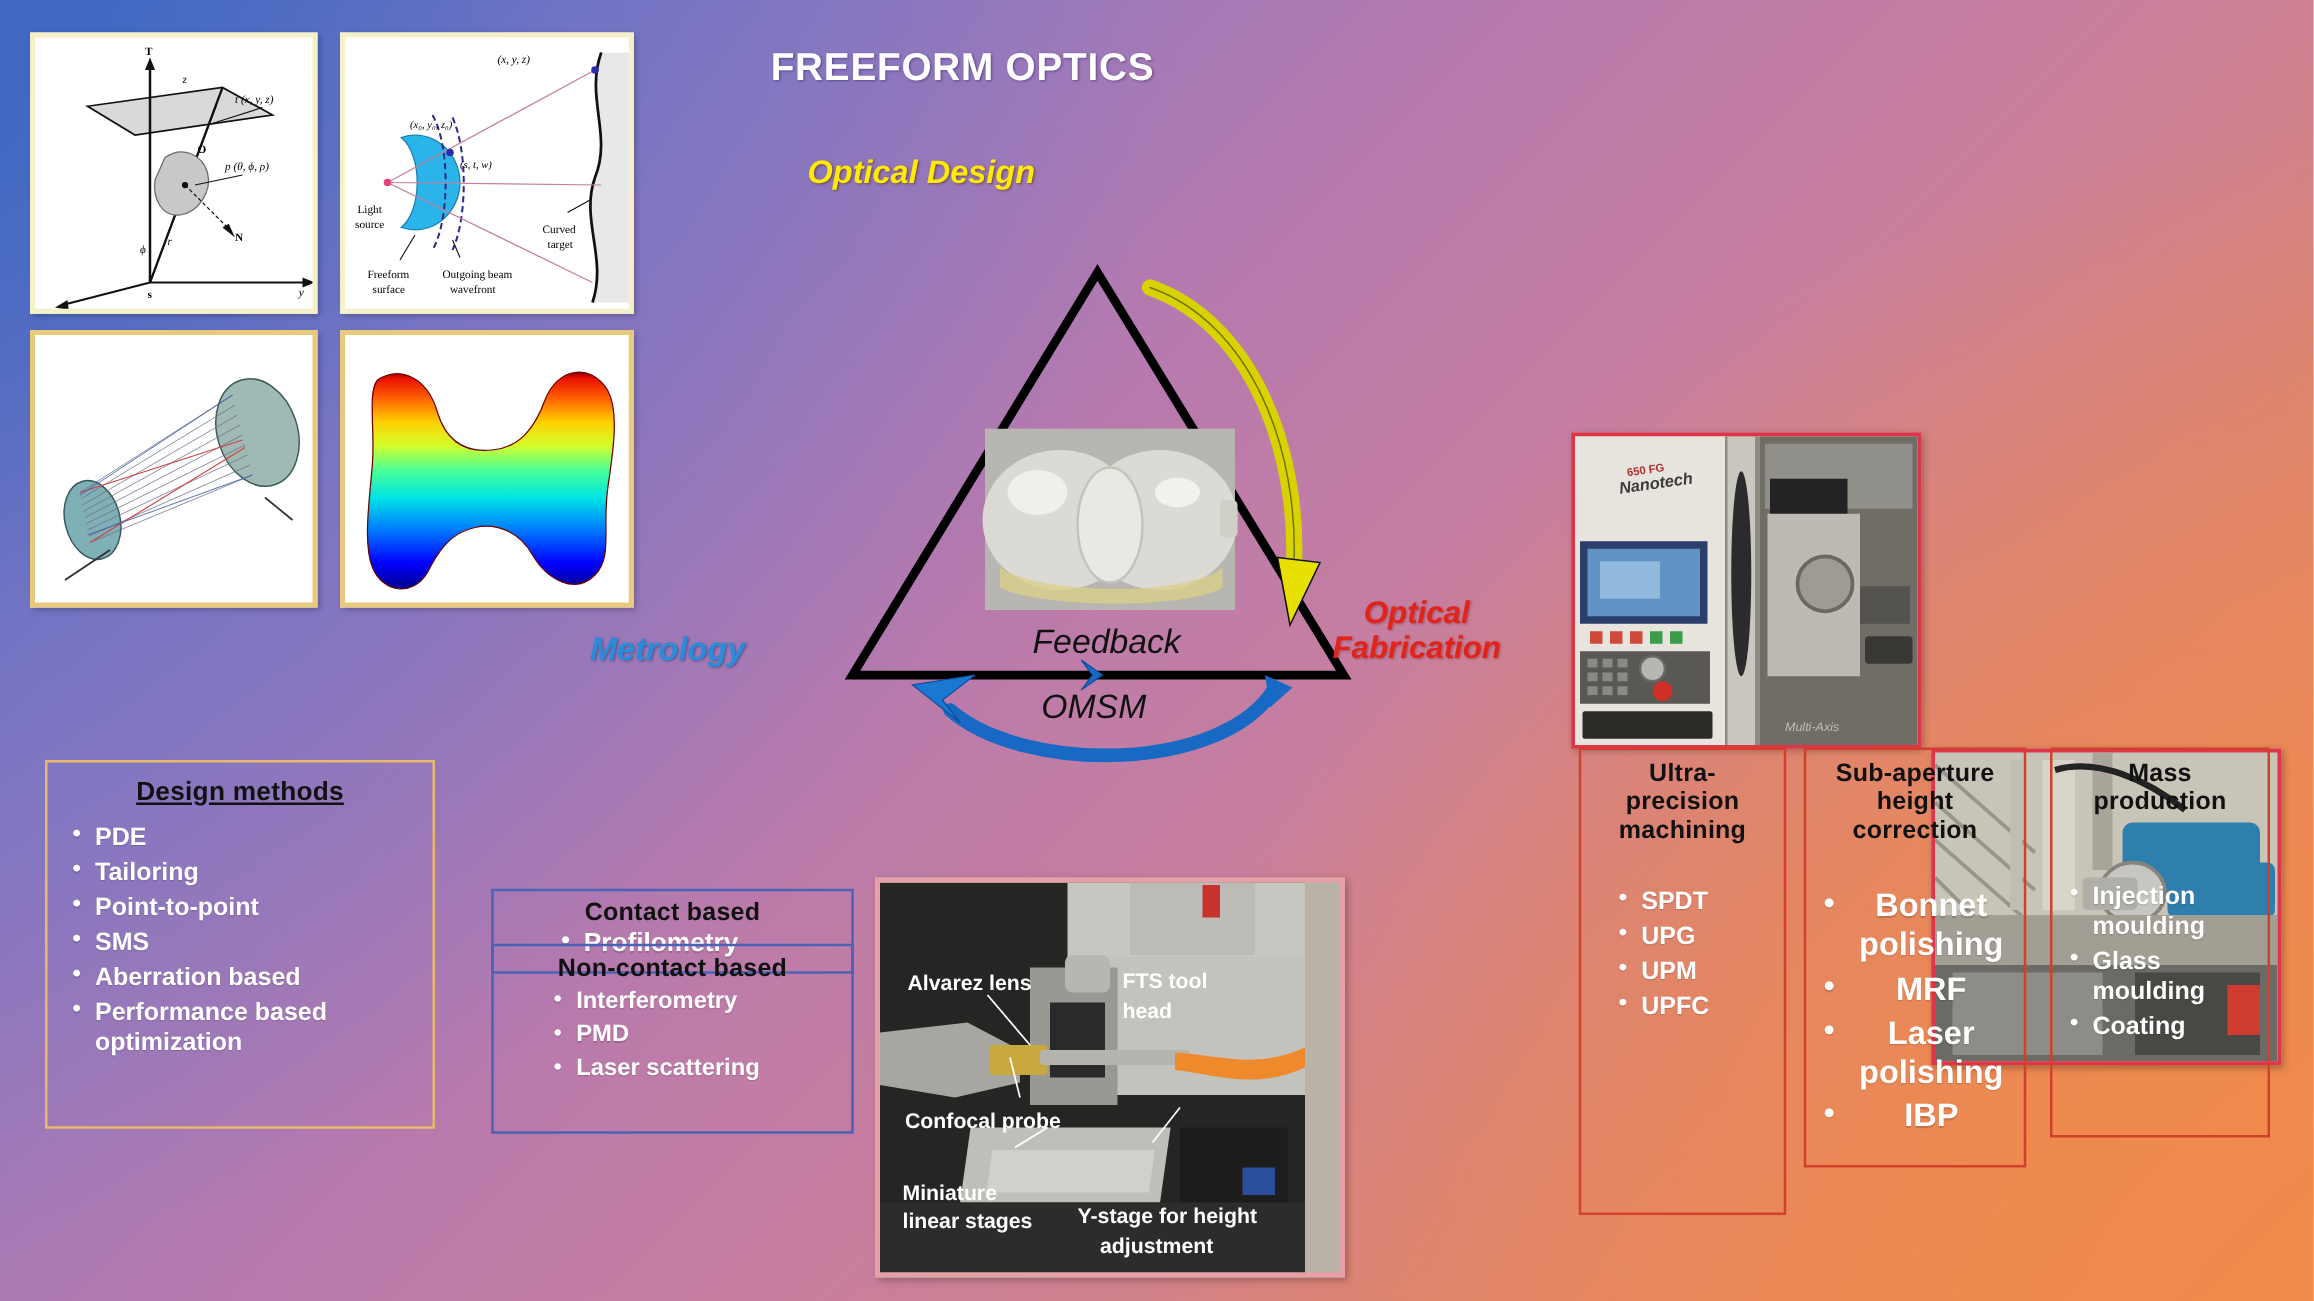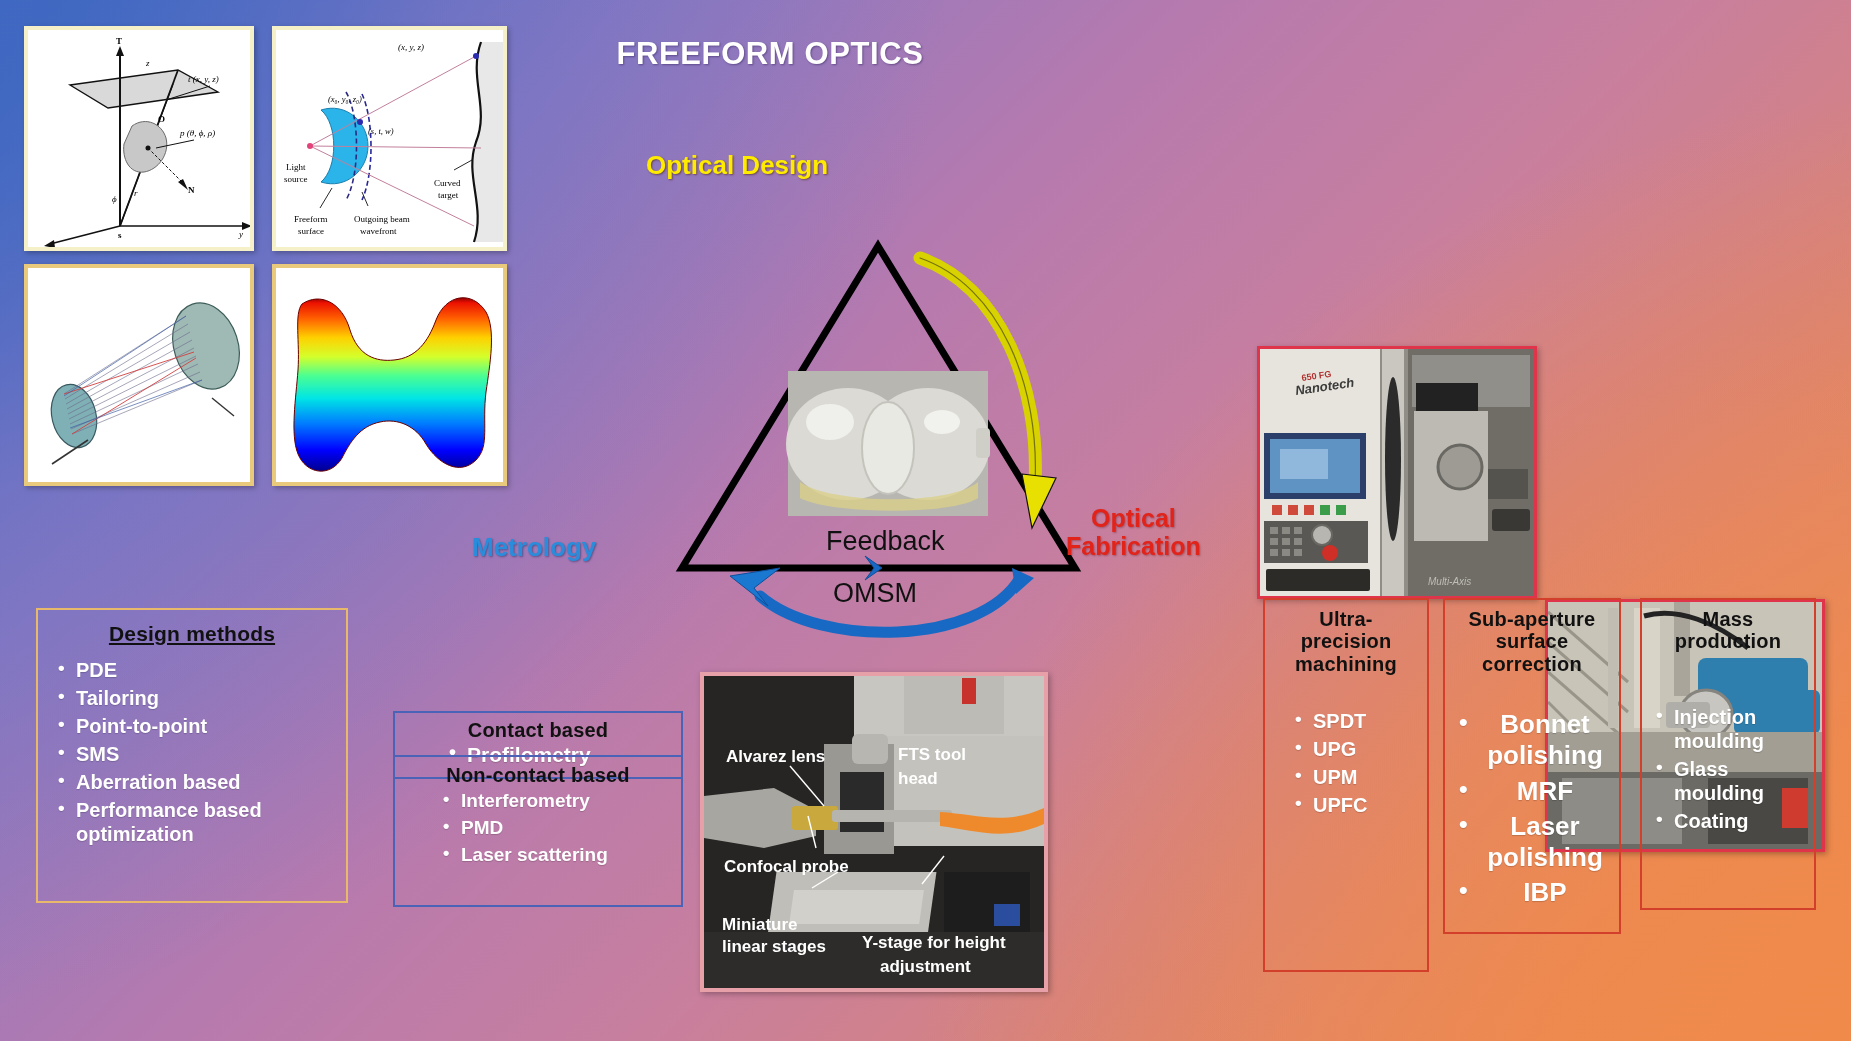--- a/index.html
+++ b/index.html
@@ -197,21 +197,21 @@
 
   <div class="panel tbox box-blue" style="left:393px;top:755px;width:290px;height:152px;padding:7px 10px;">
     <div class="ttl" style="font-size:20px;">Non-contact based</div>
     <ul style="font-size:19px;margin-left:30px;">
       <li>Interferometry</li>
       <li>PMD</li>
       <li>Laser scattering</li>
     </ul>
   </div>
 
-  <div class="panel" style="left:620px;top:216px;width:590px;height:450px;">
+  <div class="panel" style="left:620px;top:188px;width:590px;height:450px;font-style:italic;">
     <svg viewBox="0 0 590 450" width="590" height="450">
       <polygon points="258,30 455,352 62,352" fill="none" stroke="#000" stroke-width="7" stroke-linejoin="miter"></polygon>
 
       <path d="M300,42 C380,70 420,170 415,268" stroke="#d8d200" stroke-width="13" fill="none" stroke-linecap="round"></path>
       <path d="M300,42 C380,70 420,170 415,268" stroke="#111" stroke-width="1.2" fill="none" opacity=".5" stroke-linecap="round"></path>
       <polygon points="402,258 436,262 412,312" fill="#e8e000" stroke="#111" stroke-width="1.2"></polygon>
 
       <polygon points="245,340 262,352 245,364 254,352" fill="#1769c4" stroke="#0d4f9c" stroke-width="1"></polygon>
 
       <path d="M400,362 C360,430 200,432 140,380" stroke="#1769c4" stroke-width="11" fill="none" stroke-linecap="round"></path>
@@ -232,21 +232,21 @@
     <div class="tri-label" style="left:26px;top:-66px;font-size:26px;color:#ffeb00;text-shadow:1px 1px 2px rgba(80,40,10,.6);">Optical Design</div>
     <div class="tri-label" style="left:-148px;top:316px;font-size:26px;color:#2a8ddb;text-shadow:1px 1px 2px rgba(10,30,80,.45);">Metrology</div>
     <div class="tri-label" style="left:446px;top:288px;font-size:25px;color:#e2231a;text-align:center;line-height:1.12;text-shadow:1px 1px 2px rgba(90,10,10,.35);">
       <div>Optical</div>
       <div>Fabrication</div>
     </div>
     <div class="blkcap" style="left:206px;top:310px;font-size:27px;color:#111;">Feedback</div>
     <div class="blkcap" style="left:213px;top:362px;font-size:27px;color:#111;">OMSM</div>
   </div>
 
-  <div class="panel photo" style="left:700px;top:672px;width:348px;height:320px;border-color:#e8a0a8;border-width:4px;">
+  <div class="panel photo" style="left:700px;top:702px;width:376px;height:320px;border-color:#e8a0a8;border-width:4px;">
     <svg viewBox="0 0 340 312" width="340" height="312">
       <rect x="0" y="0" width="340" height="312" fill="#262524"></rect>
       <rect x="150" y="0" width="190" height="170" fill="#c8c6c0"></rect>
       <rect x="200" y="0" width="100" height="58" fill="#bdbbb5"></rect>
       <rect x="258" y="2" width="14" height="26" fill="#c8322c"></rect>
       <rect x="150" y="60" width="190" height="110" fill="#c4c2bc"></rect>
       <rect x="120" y="68" width="70" height="110" fill="#9a9892"></rect>
       <rect x="136" y="96" width="44" height="60" fill="#2a2a2a"></rect>
       <rect x="148" y="58" width="36" height="30" rx="6" fill="#b8b6b0"></rect>
       <path d="M0,120 L70,112 L112,134 L112,160 L60,172 L0,162 Z" fill="#a8a6a0"></path>
@@ -355,21 +355,21 @@
     <div class="ttl" style="font-size:20px;">Ultra-precision machining</div>
     <ul style="font-size:20px;margin-top:34px;">
       <li>SPDT</li>
       <li>UPG</li>
       <li>UPM</li>
       <li>UPFC</li>
     </ul>
   </div>
 
   <div class="panel tbox box-red" style="left:1443px;top:598px;width:178px;height:336px;padding:8px 6px;">
-    <div class="ttl" style="font-size:20px;">Sub-aperture surface correction</div>
+    <div class="ttl" style="font-size:20px;">Sub-aperture height correction</div>
     <ul style="font-size:26px;margin-top:34px;text-align:center;">
       <li>Bonnet polishing</li>
       <li>MRF</li>
       <li>Laser polishing</li>
       <li>IBP</li>
     </ul>
   </div>
 
   <div class="panel tbox box-red" style="left:1640px;top:598px;width:176px;height:312px;padding:8px 6px;">
     <div class="ttl" style="font-size:20px;">Mass production</div>

